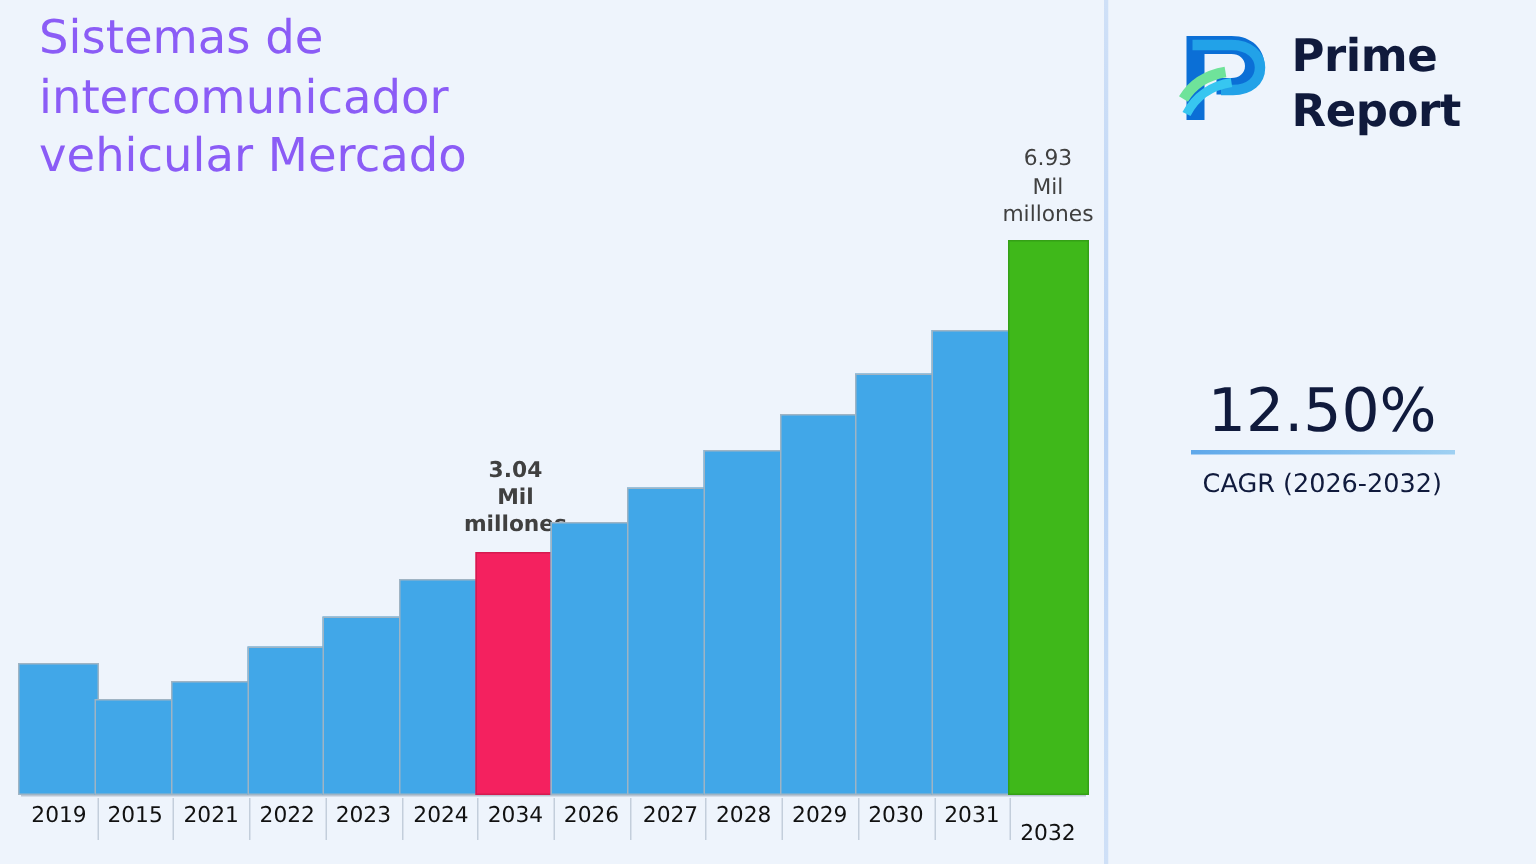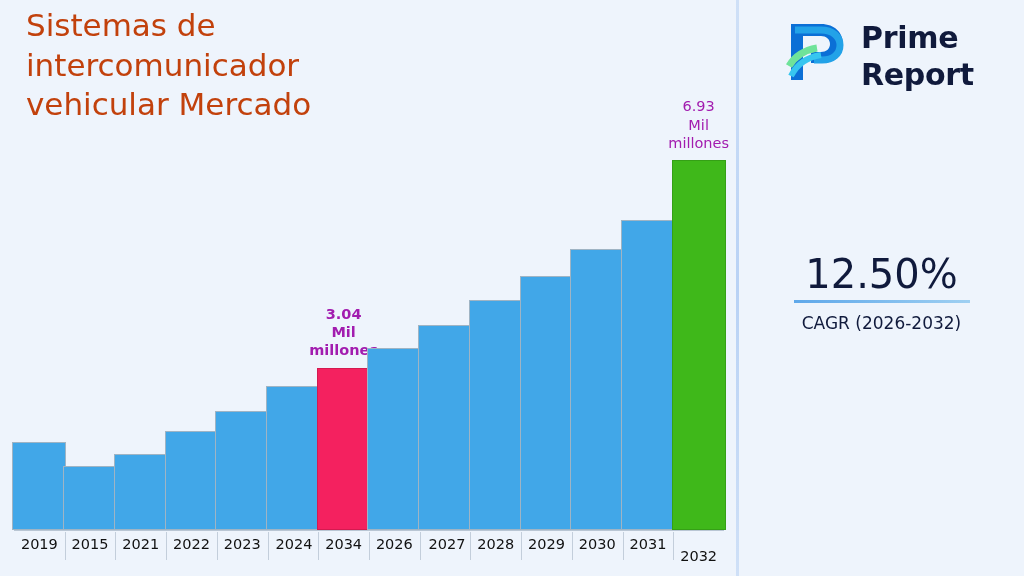--- a/index.html
+++ b/index.html
@@ -27,21 +27,21 @@
     width: 736px;
     height: 576px;
   }
   #chart-title {
     position: absolute;
     left: 26px;
     top: 6px;
     width: 420px;
     font-size: 31px;
     line-height: 1.28;
-    color: #c2410c;
+    color: #8b5cf6;
     font-family: "DejaVu Sans", sans-serif;
     white-space: pre-line;
   }
 
   #plot {
     position: absolute;
     left: 14px;
     top: 140px;
     width: 710px;
     height: 390px;
@@ -62,21 +62,21 @@
   }
   .bar.highlight-pink { background: #f4215f; border-color: #d41a50; }
   .bar.highlight-green { background: #3fb81a; border-color: #35a016; }
 
   .bar-label {
     position: absolute;
     left: 50%;
     transform: translateX(-50%);
     text-align: center;
     font-size: 14.5px;
-    color: #a21caf;
+    color: #404040;
     line-height: 1.25;
     white-space: nowrap;
   }
 
   
   #axis-line {
     position: absolute;
     left: 14px;
     top: 530px;
     width: 710px;

